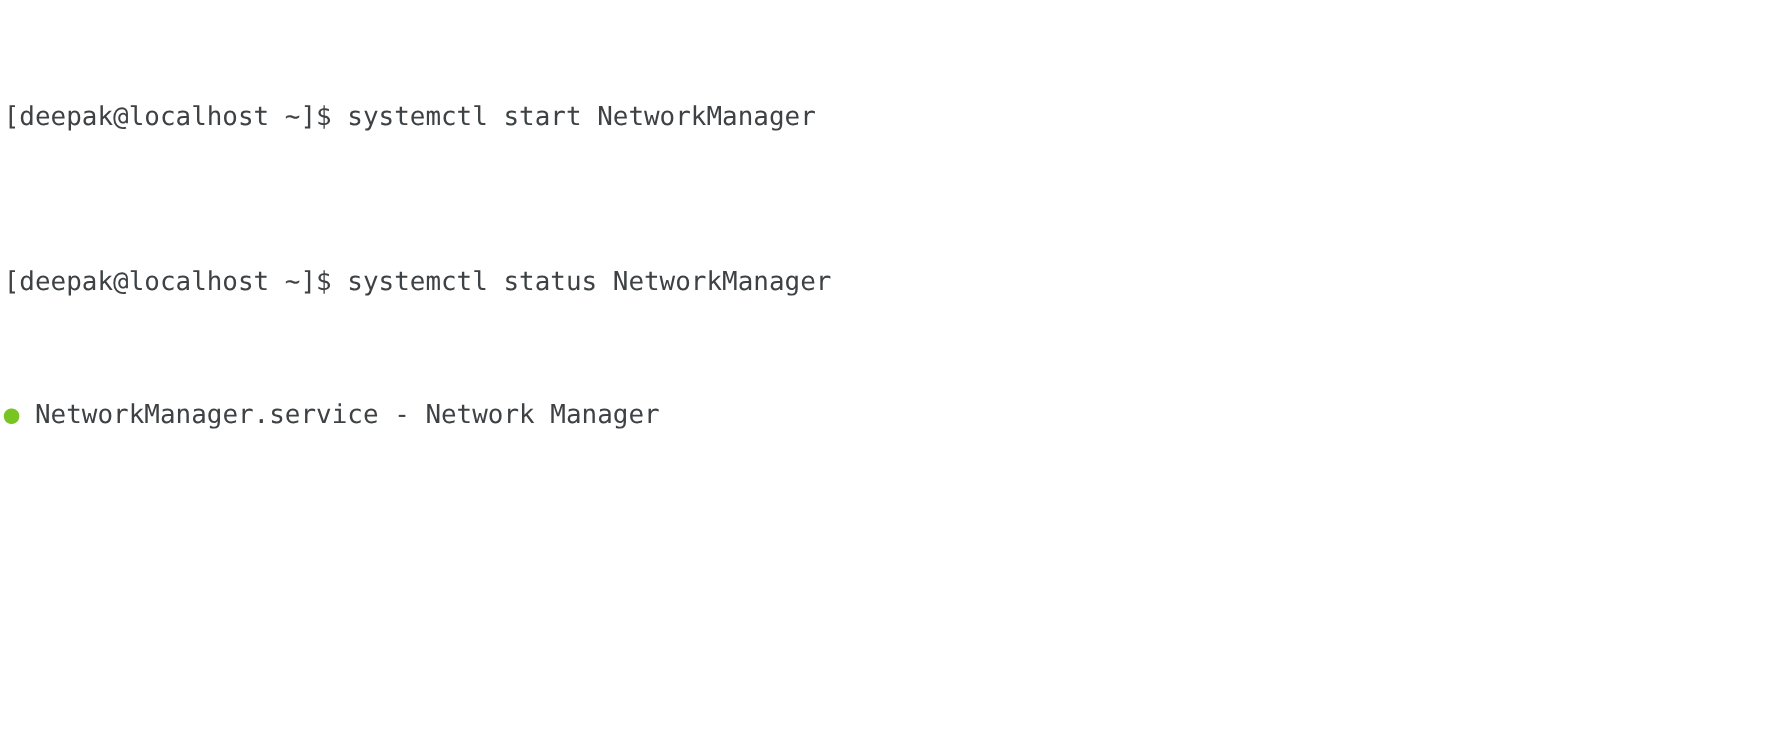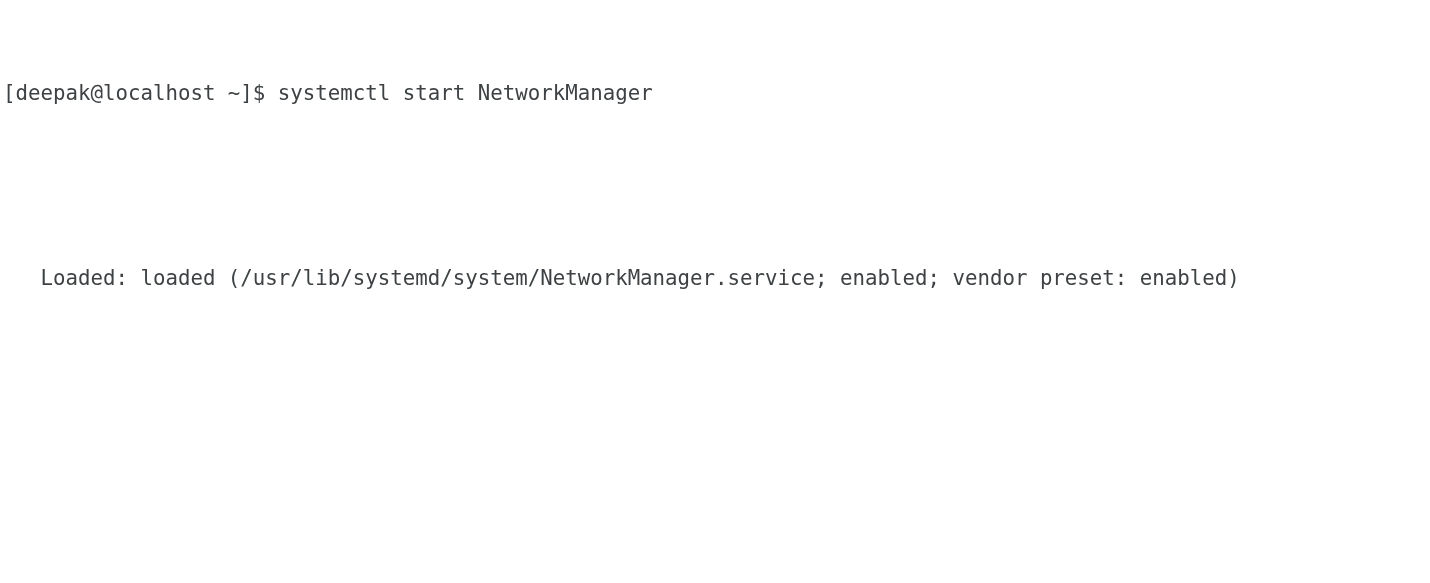--- a/index.html
+++ b/index.html
@@ -31,23 +31,24 @@
   }
 </style>
 </head>
 <body>
 
 <div class="terminal">
 
   <div class="line"><span>[deepak@localhost ~]$ </span><span>systemctl start NetworkManager</span></div>
 
 
+  <div class="line"><span>[deepak@localhost ~]$ </span><span>systemctl status NetworkManager</span></div>
 
+  <div class="line"><span class="green">● </span><span>NetworkManager.service - Network Manager</span></div>
 
-  <div class="line">   Loaded: loaded (/usr/lib/systemd/system/NetworkManager.service; enabled; vendor preset: enabled)</div>
 
   
 
   
 
   
 
   
 
   

